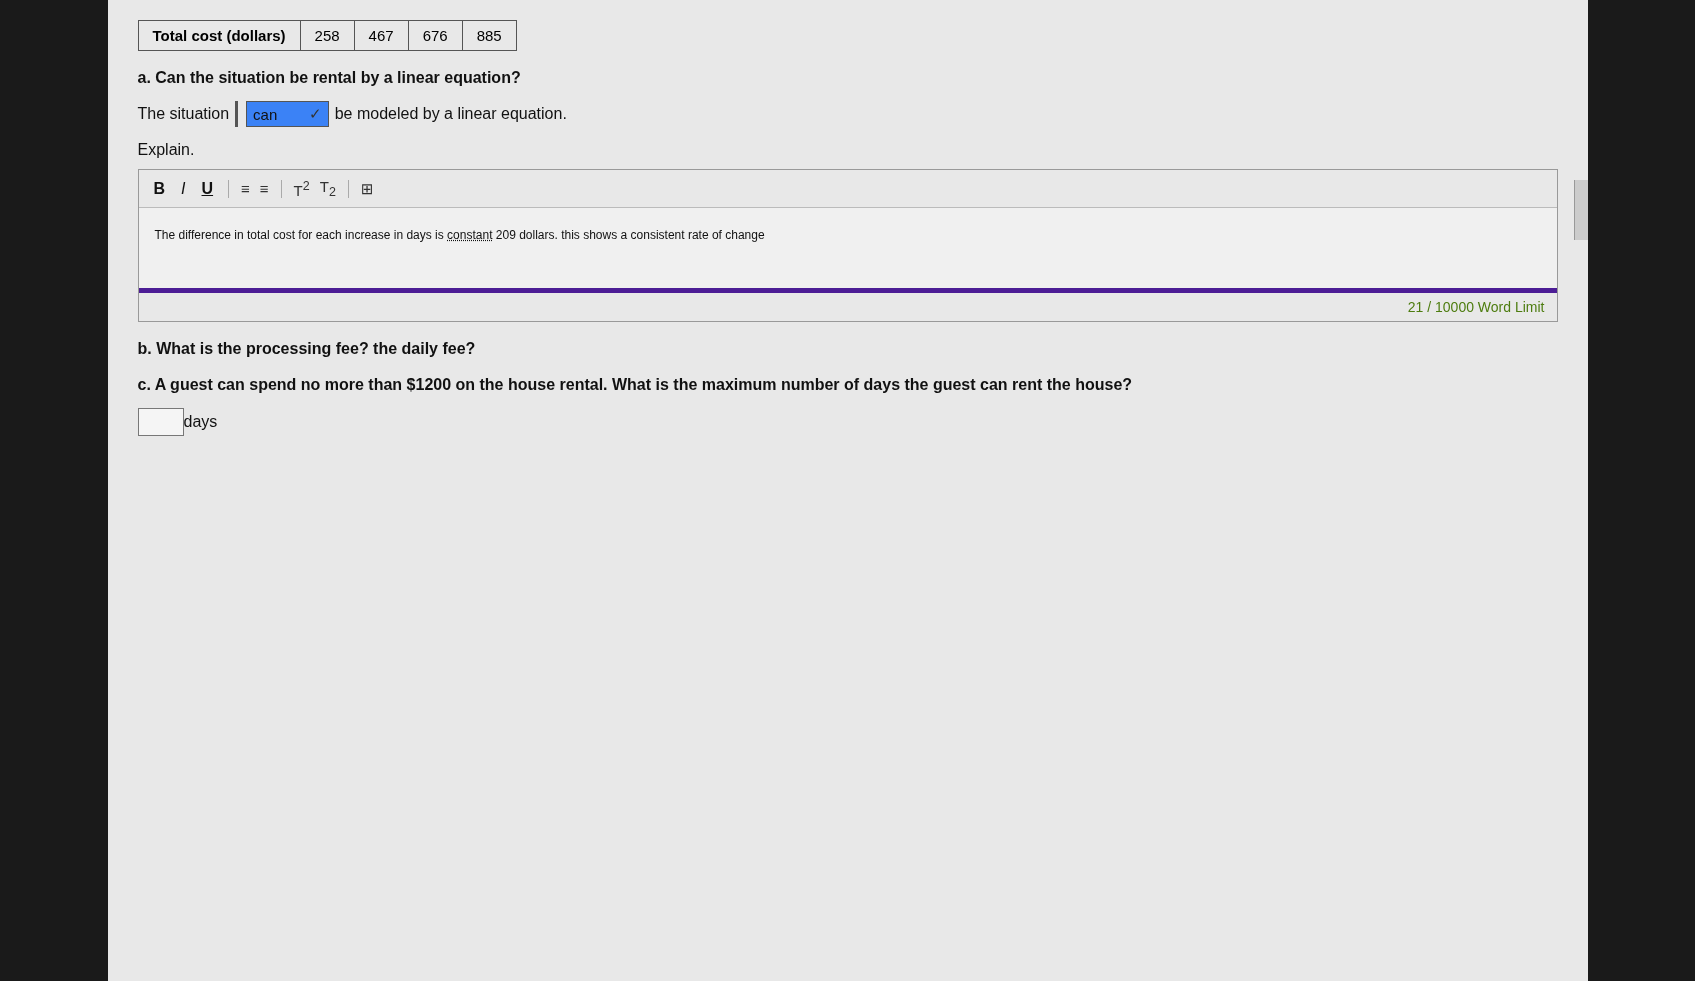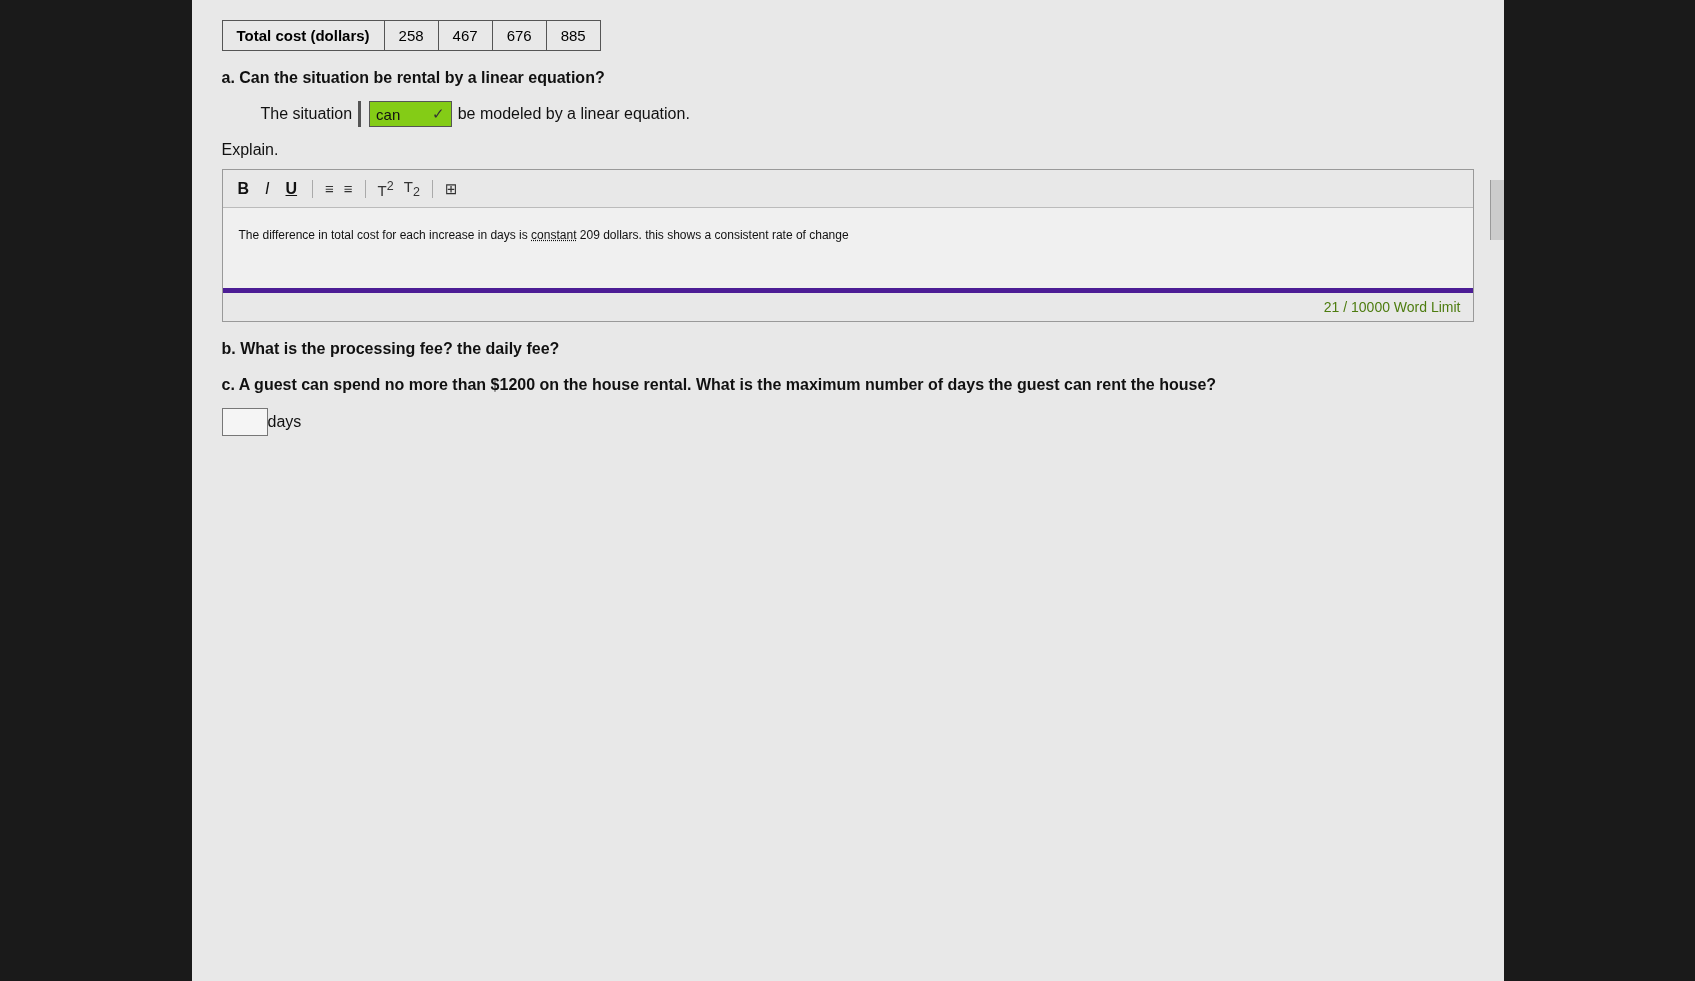--- a/index.html
+++ b/index.html
@@ -9,21 +9,21 @@
       font-family: Arial, sans-serif;
       display: flex;
       justify-content: center;
       align-items: flex-start;
       min-height: 981px;
       padding: 0;
     }
 
     .main-container {
       background-color: #e8e8e8;
-      width: 1312px;
+      width: 1480px;
       min-height: 981px;
       padding: 20px 30px 40px 30px;
       position: relative;
     }
 
     .table-section {
       margin-bottom: 18px;
     }
 
     .cost-table {
@@ -55,28 +55,27 @@
       margin-bottom: 14px;
     }
 
     .sentence-row {
       display: flex;
       align-items: center;
       gap: 6px;
       margin-bottom: 14px;
       font-size: 16px;
       color: #111;
-      margin-left: 39px;
     }
 
     .dropdown-wrapper {
       display: inline-flex;
       align-items: center;
       border: 1px solid #555;
-      background: #84cc16;
+      background: #3b82f6;
       padding: 3px 6px;
       gap: 6px;
       cursor: pointer;
       position: relative;
     }
 
     .dropdown-wrapper select {
       border: none;
       background: transparent;
       font-size: 15px;

